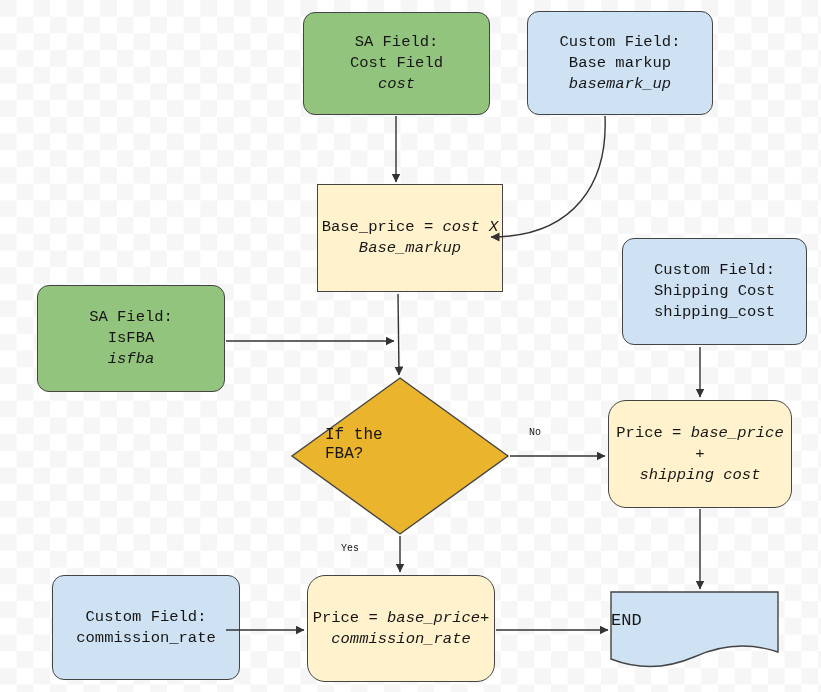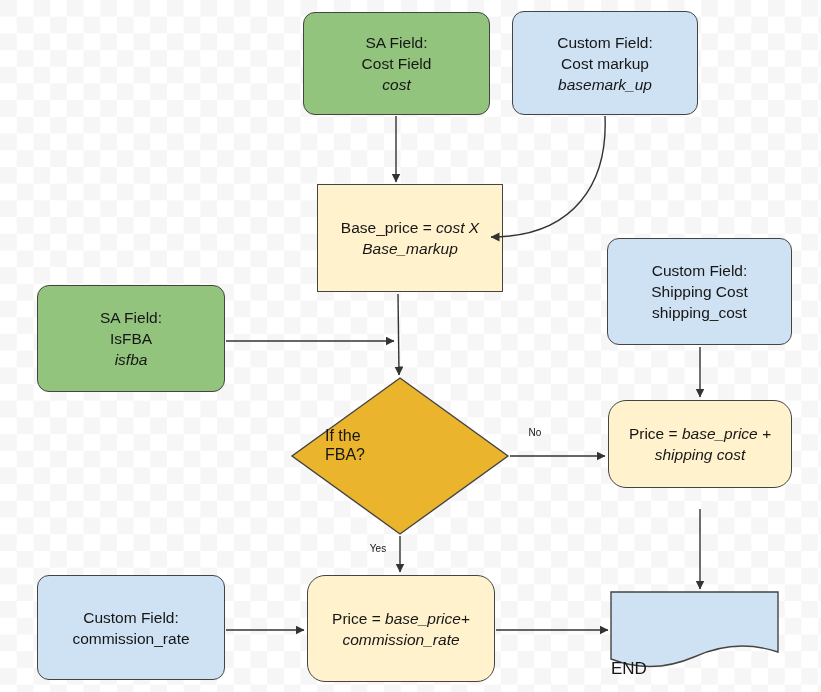--- a/index.html
+++ b/index.html
@@ -1,79 +1,79 @@
 <!DOCTYPE html>
 <html style="--green: #93c47d; --blue: #cfe2f3; --cream: #fff2cc; --amber: #eab42c; --stroke: #444444; --arrow: #333333; --text: #161616; --checker: #f6f6f6;"><head>
 <meta charset="utf-8">
 <style>
   html,body{margin:0;padding:0;background:#ffffff;}
   .canvas{
     position:relative;width:821px;height:692px;overflow:hidden;
-    font-family:Liberation Sans, sans-serif;color:var(--text);
+    font-family:Liberation Mono, monospace;color:var(--text);
     background-color:#ffffff;
     background-image:repeating-conic-gradient(var(--checker) 0% 25%, #ffffff 0% 50%);
     background-size:33.4px 33.4px;background-position:-16.7px 0;
   }
   .node{
     position:absolute;box-sizing:border-box;z-index:1;
     border:1.4px solid var(--stroke);
     display:flex;flex-direction:column;align-items:center;justify-content:center;
     text-align:center;font-size:15.5px;line-height:21px;
   }
   .green{background:var(--green);}
-  .blue{background:var(--blue);}
+  .blue{background:var(--blue);margin-left:15px;}
   .cream{background:var(--cream);}
   .round{border-radius:12px;}
   .round-lg{border-radius:18px;}
   .it{font-style:italic;}
   .overlay{position:absolute;left:0;top:0;z-index:2;pointer-events:none;}
   .overlay .edge{stroke:var(--arrow);stroke-width:1.4;fill:none;}
   .overlay .shape{stroke:var(--stroke);stroke-width:1.4;}
   .floating-text{position:absolute;z-index:3;text-align:left;color:var(--text);}
   .diamond-text{left:325px;top:426px;width:150px;font-size:16px;line-height:19px;}
-  .end-text{left:611px;top:610px;width:167px;font-size:17px;line-height:22px;margin-top:48px;}
+  .end-text{left:611px;top:610px;width:167px;font-size:17px;line-height:22px;}
   .edge-label{position:absolute;z-index:3;width:44px;text-align:center;font-size:10px;color:var(--text);}
   .label-no{left:513px;top:427px;}
-  .label-yes{left:356px;top:543px;}
+  .label-yes{left:328px;top:543px;}
 </style>
 </head>
 <body>
 
 <div class="canvas">
 
   <div class="node green round" style="left:303px;top:12px;width:187px;height:103px;">
     <div>SA Field:</div>
     <div>Cost Field</div>
     <div class="it">cost</div>
   </div>
 
   <div class="node blue round" style="left:512px;top:11px;width:186px;height:104px;">
     <div>Custom Field:</div>
-    <div>Cost markup</div>
+    <div>Base markup</div>
     <div class="it">basemark_up</div>
   </div>
 
   <div class="node cream" style="left:317px;top:184px;width:186px;height:108px;">
     <div><span>Base_price = </span><span class="it">cost X</span></div>
     <div class="it">Base_markup</div>
   </div>
 
   <div class="node blue round" style="left:607px;top:238px;width:185px;height:107px;">
     <div>Custom Field:</div>
     <div>Shipping Cost</div>
     <div>shipping_cost</div>
   </div>
 
   <div class="node green round" style="left:37px;top:285px;width:188px;height:107px;">
     <div>SA Field:</div>
     <div>IsFBA</div>
     <div class="it">isfba</div>
   </div>
 
-  <div class="node cream round-lg" style="left:608px;top:400px;width:184px;height:88px;border-radius:18px;">
+  <div class="node cream round-lg" style="left:608px;top:400px;width:184px;height:108px;border-radius:18px;">
     <div><span>Price = </span><span class="it">base_price +</span></div>
     <div class="it">shipping cost</div>
   </div>
 
   <div class="node blue round" style="left:37px;top:575px;width:188px;height:105px;">
     <div>Custom Field:</div>
     <div>commission_rate</div>
   </div>
 
   <div class="node cream round-lg" style="left:307px;top:575px;width:188px;height:107px;">

